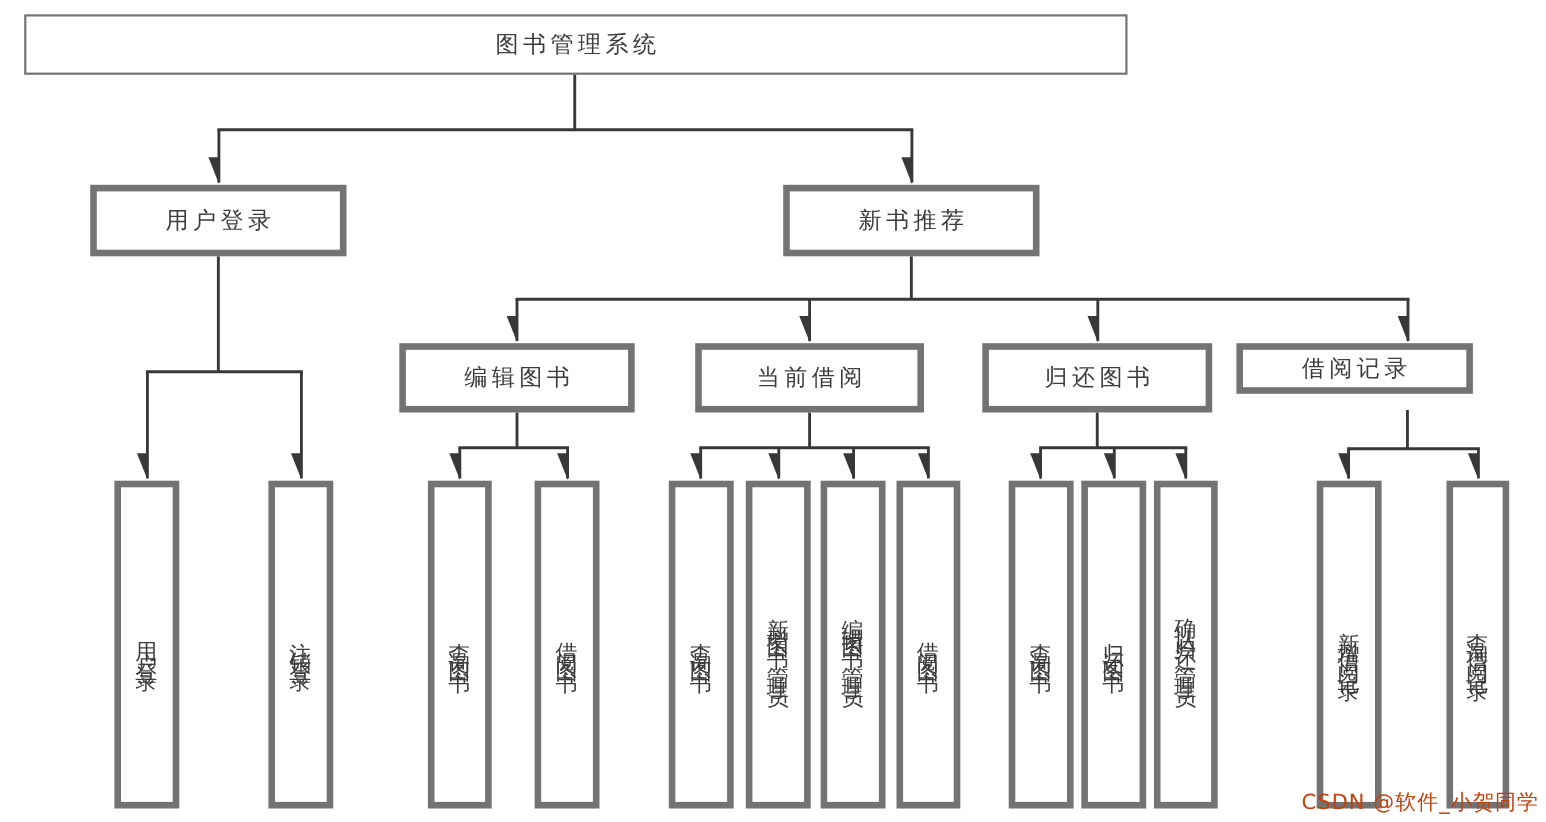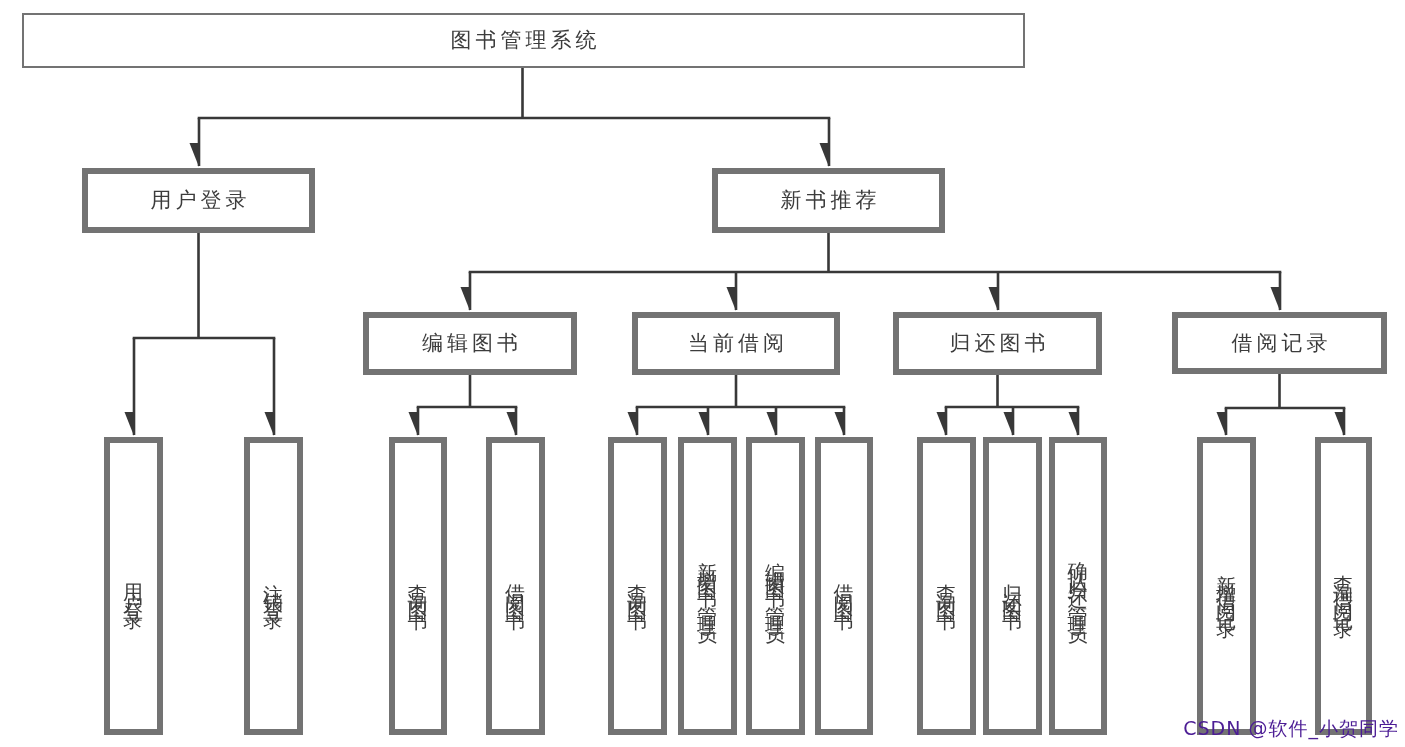--- a/index.html
+++ b/index.html
@@ -45,21 +45,21 @@
     font-size: 20px;
     letter-spacing: 9px;
     text-indent: 0;
     line-height: 1;
   }
   .watermark {
     position: absolute;
     right: 6px;
     bottom: 5px;
     font-size: 19px;
-    color: #4c1d95;
+    color: #c2410c;
     letter-spacing: 1px;
     white-space: nowrap;
     z-index: 5;
   }
 </style>
 </head>
 <body>
 
 <div id="stage">
 
@@ -121,21 +121,21 @@
 
   <div class="node" style="left:363px; top:312px; width:214px; height:63px;">
     <span class="lbl">编辑图书</span>
   </div>
   <div class="node" style="left:632px; top:312px; width:208px; height:63px;">
     <span class="lbl">当前借阅</span>
   </div>
   <div class="node" style="left:893px; top:312px; width:209px; height:63px;">
     <span class="lbl">归还图书</span>
   </div>
-  <div class="node" style="left:1172px; top:312px; width:215px; height:62px;">
+  <div class="node" style="left:1124px; top:312px; width:215px; height:46px;">
     <span class="lbl">借阅记录</span>
   </div>
 
   <div class="node leaf" style="left:104px; top:437px; width:59px; height:298px;">
     <span class="lbl">用户登录</span>
   </div>
   <div class="node leaf" style="left:244px; top:437px; width:59px; height:298px;">
     <span class="lbl">注销登录</span>
   </div>
 

